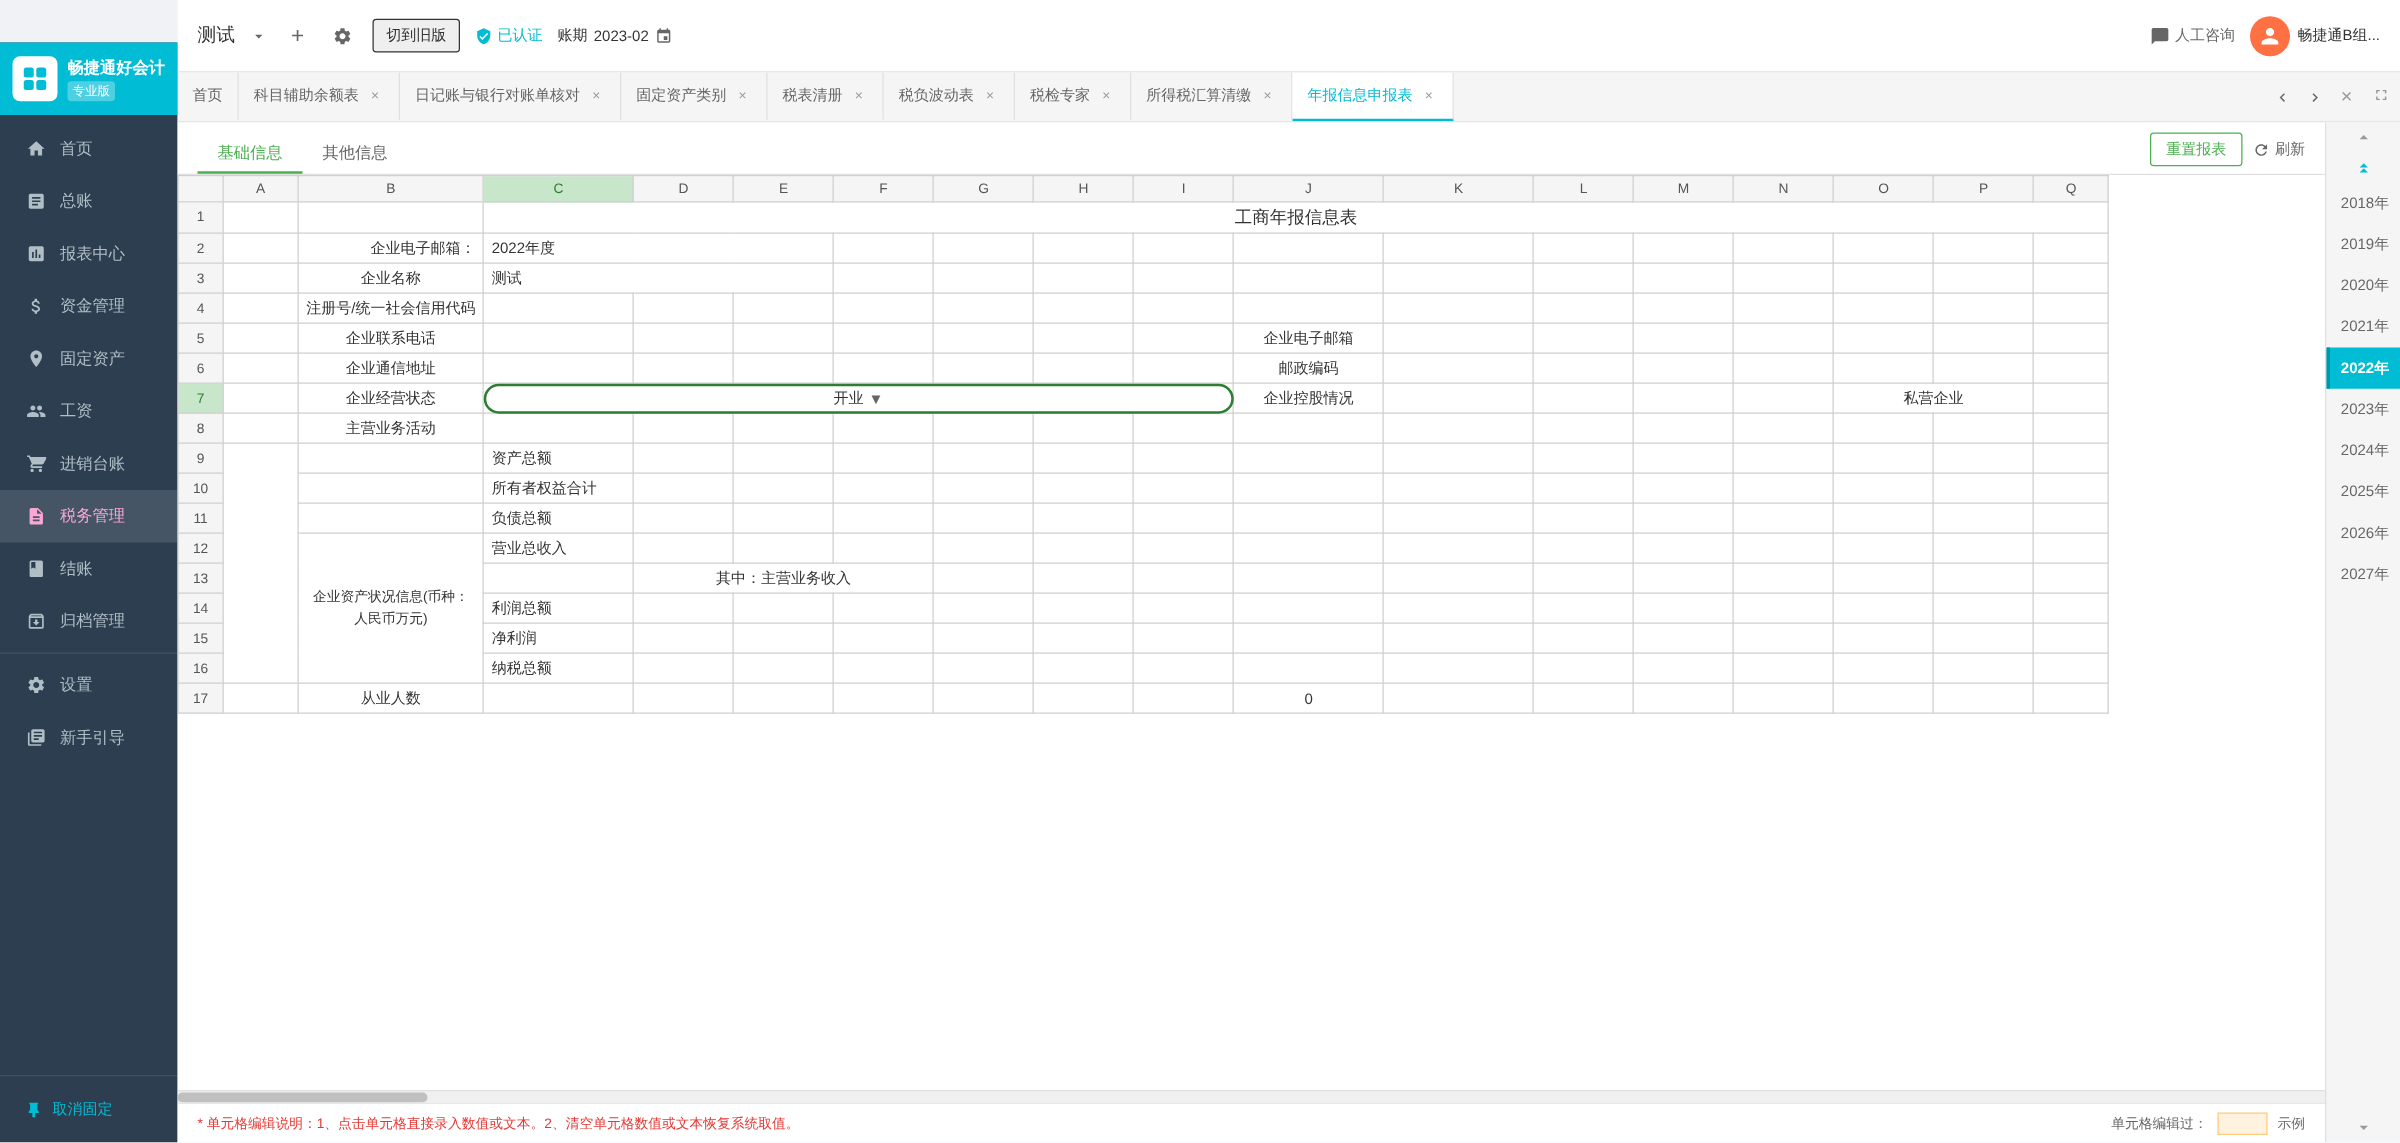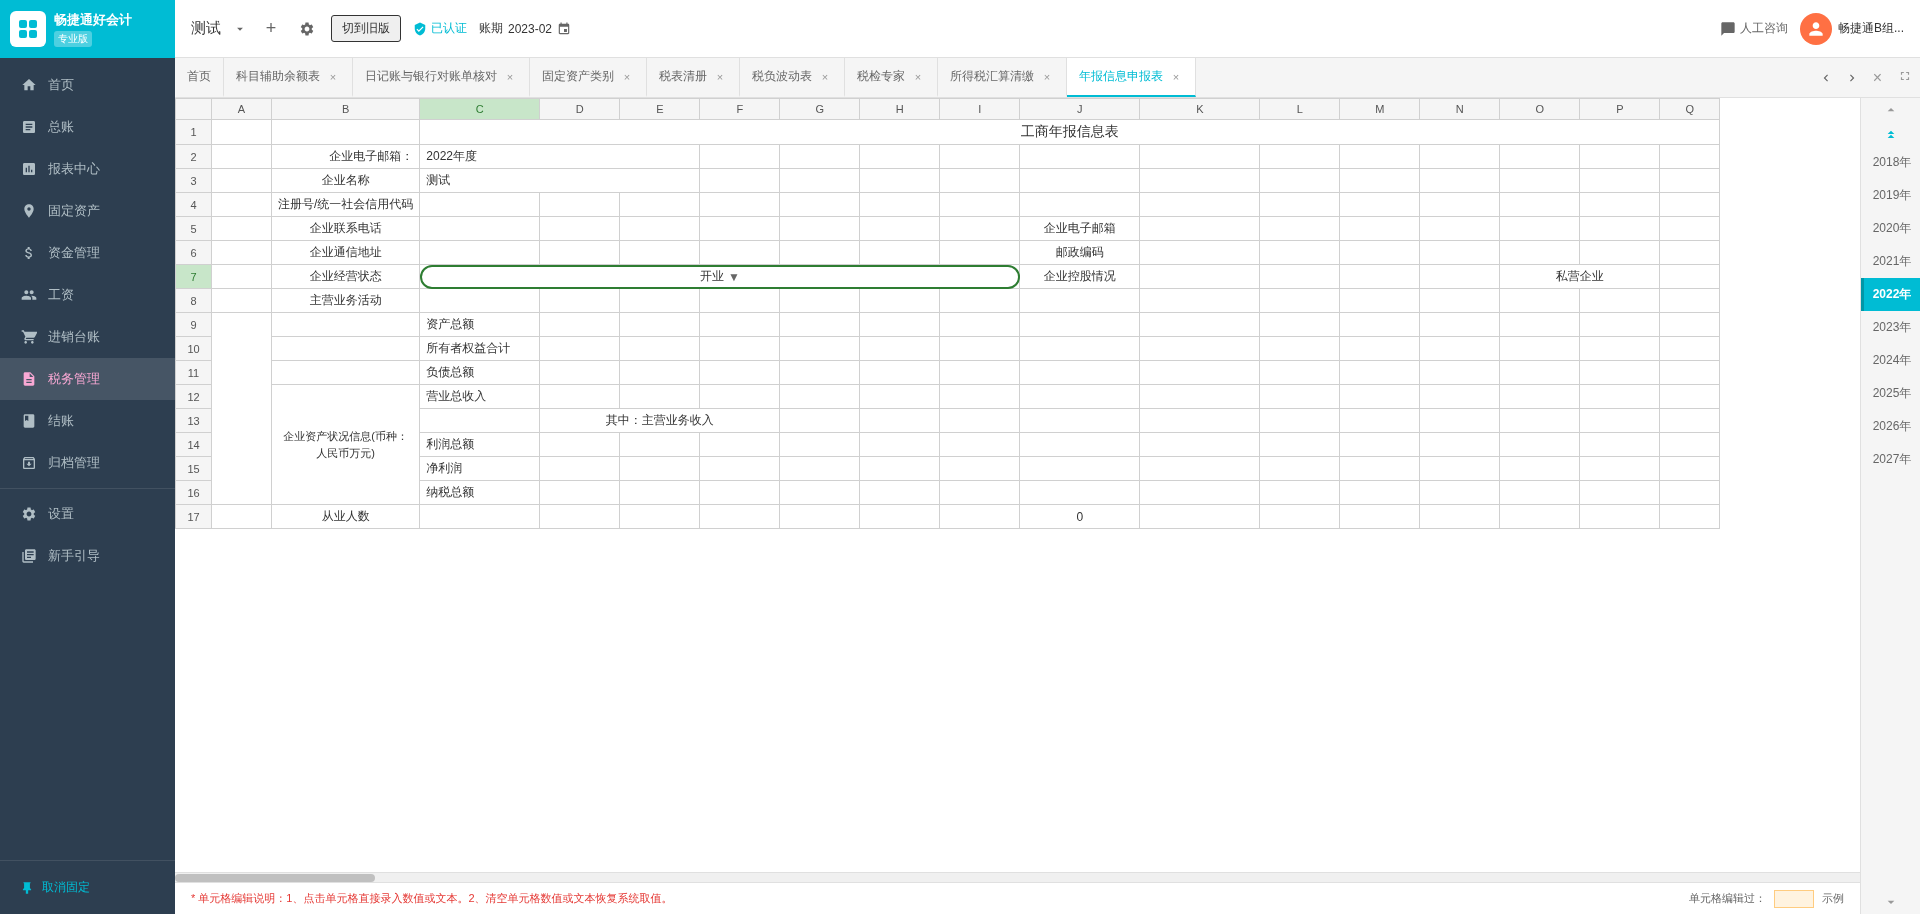--- a/index.html
+++ b/index.html
@@ -1,19 +1,19 @@
 <!DOCTYPE html>
 <html><head>
   <meta charset="utf-8">
   <style>
     * { box-sizing: border-box; margin: 0; padding: 0; }
     body { font-family: "Microsoft YaHei", "PingFang SC", sans-serif; font-size: 12px; background: #f0f2f5; display: flex; height: 914px; overflow: hidden; }
 
     
-    .sidebar { width: 175px; background: #2d3e50; color: #fff; display: flex; flex-direction: column; flex-shrink: 0; }
+    .sidebar { width: 142px; background: #2d3e50; color: #fff; display: flex; flex-direction: column; flex-shrink: 0; margin-top: 34px; }
     .sidebar-logo { background: #00bcd4; padding: 12px 10px; display: flex; align-items: center; gap: 8px; height: 58px; }
     .sidebar-logo-icon { width: 36px; height: 36px; background: #fff; border-radius: 6px; display: flex; align-items: center; justify-content: center; }
     .sidebar-logo-icon svg { width: 24px; height: 24px; }
     .sidebar-logo-badge { font-size: 10px; background: rgba(255,255,255,0.3); border-radius: 3px; padding: 1px 4px; margin-top: 2px; display: inline-block; }
     .sidebar-nav { flex: 1; overflow-y: auto; padding: 6px 0; }
     .sidebar-nav::-webkit-scrollbar { width: 0; }
     .sidebar-item { display: flex; align-items: center; gap: 10px; padding: 12px 20px; color: #b0bec5; cursor: pointer; transition: background 0.2s; font-size: 13px; }
     .sidebar-item.active { background: rgba(255,255,255,0.12); color: #f9a8d4; }
     .sidebar-item-icon { width: 18px; height: 18px; display: flex; align-items: center; justify-content: center; flex-shrink: 0; }
     .sidebar-bottom { padding: 8px 0; border-top: 1px solid rgba(255,255,255,0.1); }
@@ -139,32 +139,32 @@
       <div class="sidebar-item-icon">
         <svg width="16" height="16" viewBox="0 0 24 24" fill="currentColor">
             <path d="M19 3H5c-1.1 0-2 .9-2 2v14c0 1.1.9 2 2 2h14c1.1 0 2-.9 2-2V5c0-1.1-.9-2-2-2zM9 17H7v-7h2v7zm4 0h-2V7h2v10zm4 0h-2v-4h2v4z"></path>
           </svg>
       </div>
       <span>报表中心</span>
     </div>
     <div class="sidebar-item">
       <div class="sidebar-item-icon">
         <svg width="16" height="16" viewBox="0 0 24 24" fill="currentColor">
+            <path d="M11.8 10.9c-2.27-.59-3-1.2-3-2.15 0-1.09 1.01-1.85 2.7-1.85 1.78 0 2.44.85 2.5 2.1h2.21c-.07-1.72-1.12-3.3-3.21-3.81V3h-3v2.16c-1.94.42-3.5 1.68-3.5 3.61 0 2.31 1.91 3.46 4.7 4.13 2.5.6 3 1.48 3 2.41 0 .69-.49 1.79-2.7 1.79-2.06 0-2.87-.92-2.98-2.1h-2.2c.12 2.19 1.76 3.42 3.68 3.83V21h3v-2.15c1.95-.37 3.5-1.5 3.5-3.55 0-2.84-2.43-3.81-4.7-4.4z"></path>
+          </svg>
+      </div>
+      <span>资金管理</span>
+    </div>
+    <div class="sidebar-item">
+      <div class="sidebar-item-icon">
+        <svg width="16" height="16" viewBox="0 0 24 24" fill="currentColor">
             <path d="M12 2C8.13 2 5 5.13 5 9c0 5.25 7 13 7 13s7-7.75 7-13c0-3.87-3.13-7-7-7zm0 9.5c-1.38 0-2.5-1.12-2.5-2.5s1.12-2.5 2.5-2.5 2.5 1.12 2.5 2.5-1.12 2.5-2.5 2.5z"></path>
           </svg>
       </div>
       <span>固定资产</span>
-    </div>
-    <div class="sidebar-item">
-      <div class="sidebar-item-icon">
-        <svg width="16" height="16" viewBox="0 0 24 24" fill="currentColor">
-            <path d="M11.8 10.9c-2.27-.59-3-1.2-3-2.15 0-1.09 1.01-1.85 2.7-1.85 1.78 0 2.44.85 2.5 2.1h2.21c-.07-1.72-1.12-3.3-3.21-3.81V3h-3v2.16c-1.94.42-3.5 1.68-3.5 3.61 0 2.31 1.91 3.46 4.7 4.13 2.5.6 3 1.48 3 2.41 0 .69-.49 1.79-2.7 1.79-2.06 0-2.87-.92-2.98-2.1h-2.2c.12 2.19 1.76 3.42 3.68 3.83V21h3v-2.15c1.95-.37 3.5-1.5 3.5-3.55 0-2.84-2.43-3.81-4.7-4.4z"></path>
-          </svg>
-      </div>
-      <span>资金管理</span>
     </div>
     <div class="sidebar-item">
       <div class="sidebar-item-icon">
         <svg width="16" height="16" viewBox="0 0 24 24" fill="currentColor">
             <path d="M16 11c1.66 0 2.99-1.34 2.99-3S17.66 5 16 5c-1.66 0-3 1.34-3 3s1.34 3 3 3zm-8 0c1.66 0 2.99-1.34 2.99-3S9.66 5 8 5C6.34 5 5 6.34 5 8s1.34 3 3 3zm0 2c-2.33 0-7 1.17-7 3.5V19h14v-2.5c0-2.33-4.67-3.5-7-3.5zm8 0c-.29 0-.62.02-.97.05 1.16.84 1.97 1.97 1.97 3.45V19h6v-2.5c0-2.33-4.67-3.5-7-3.5z"></path>
           </svg>
       </div>
       <span>工资</span>
     </div>
     <div class="sidebar-item">
@@ -325,20 +325,33 @@
         <svg width="14" height="14" viewBox="0 0 24 24" fill="currentColor">
             <path d="M7 14H5v5h5v-2H7v-3zm-2-4h2V7h3V5H5v5zm12 7h-3v2h5v-5h-2v3zM14 5v2h3v3h2V5h-5z"></path>
           </svg>
       </div>
     </div>
   </div>
 
   <div class="content">
     <div class="spreadsheet-area">
 
+      <div class="inner-tabs">
+        <div class="inner-tab active">基础信息</div>
+        <div class="inner-tab">其他信息</div>
+        <div class="inner-tab-actions">
+          <button class="reset-btn">重置报表</button>
+          <div class="refresh-btn">
+            <svg width="14" height="14" viewBox="0 0 24 24" fill="currentColor">
+                <path d="M17.65 6.35C16.2 4.9 14.21 4 12 4c-4.42 0-7.99 3.58-7.99 8s3.57 8 7.99 8c3.73 0 6.84-2.55 7.73-6h-2.08c-.82 2.33-3.04 4-5.65 4-3.31 0-6-2.69-6-6s2.69-6 6-6c1.66 0 3.14.69 4.22 1.78L13 11h7V4l-2.35 2.35z"></path>
+              </svg>
+            <span>刷新</span>
+          </div>
+        </div>
+      </div>
 
       <div class="spreadsheet-container">
         <div class="spreadsheet-body">
           <table class="spreadsheet">
             <colgroup>
               <col style="width:36px">
               <col style="width:36px">
               <col style="width:120px">
               <col style="width:120px">
               <col style="width:80px">

